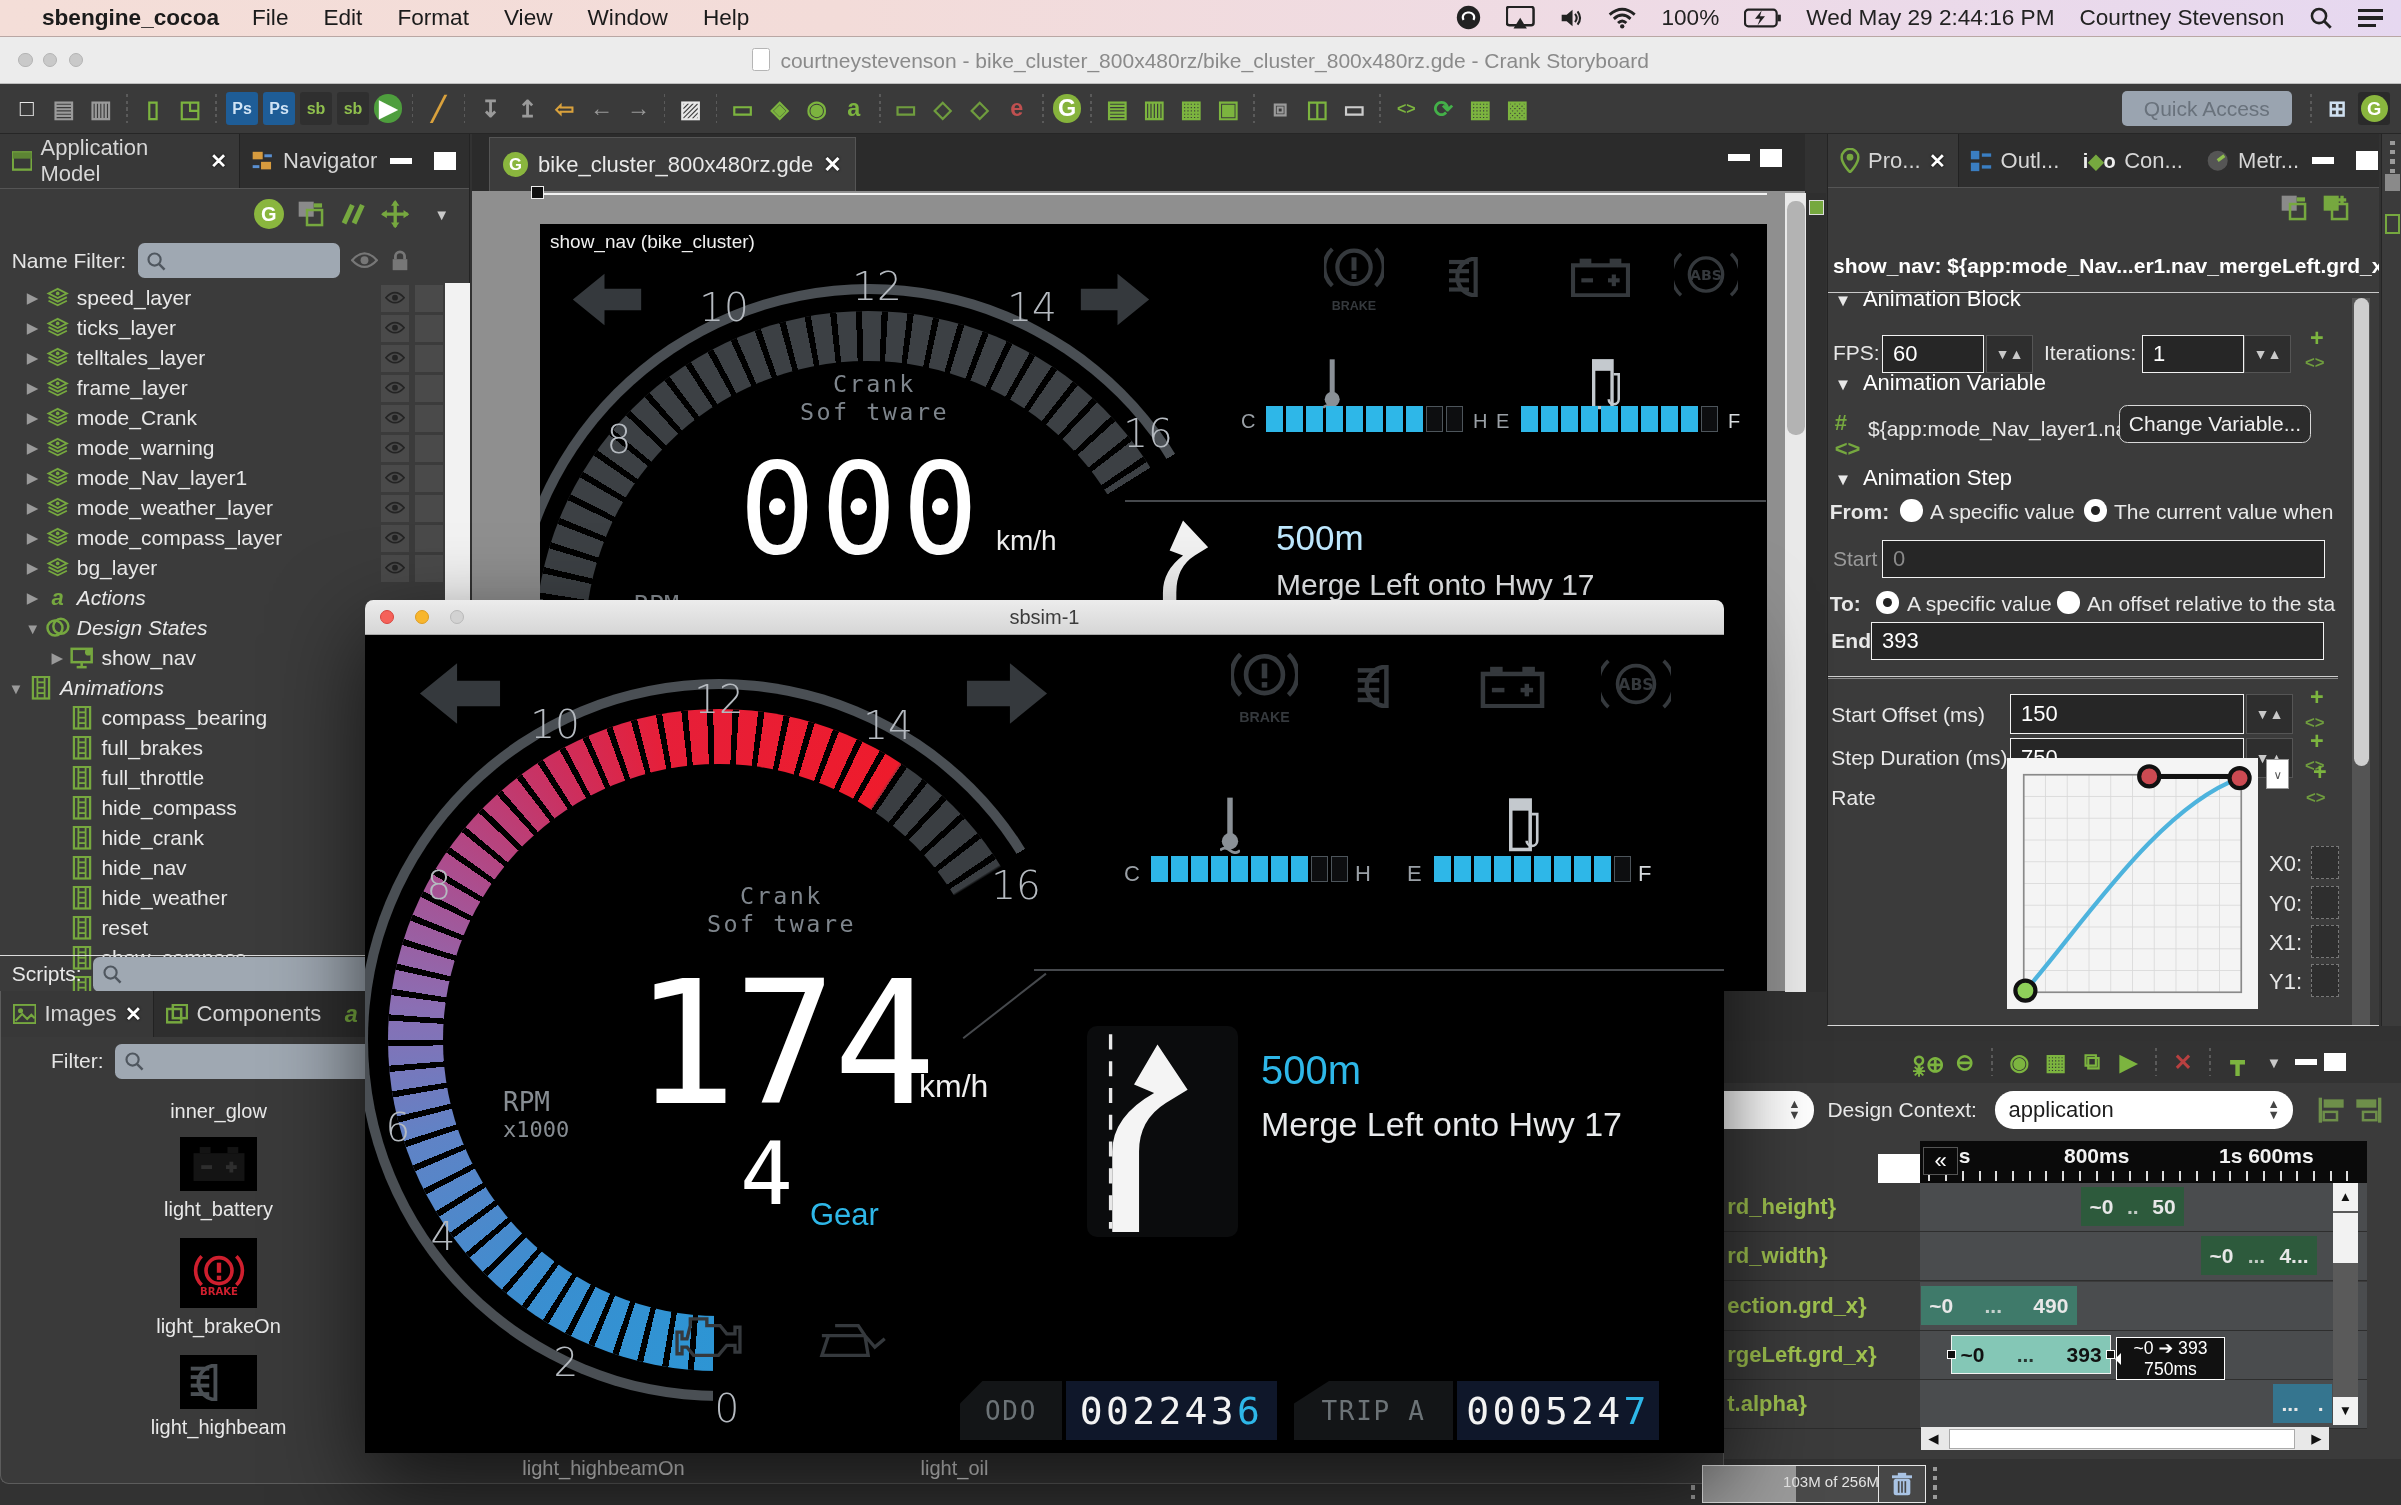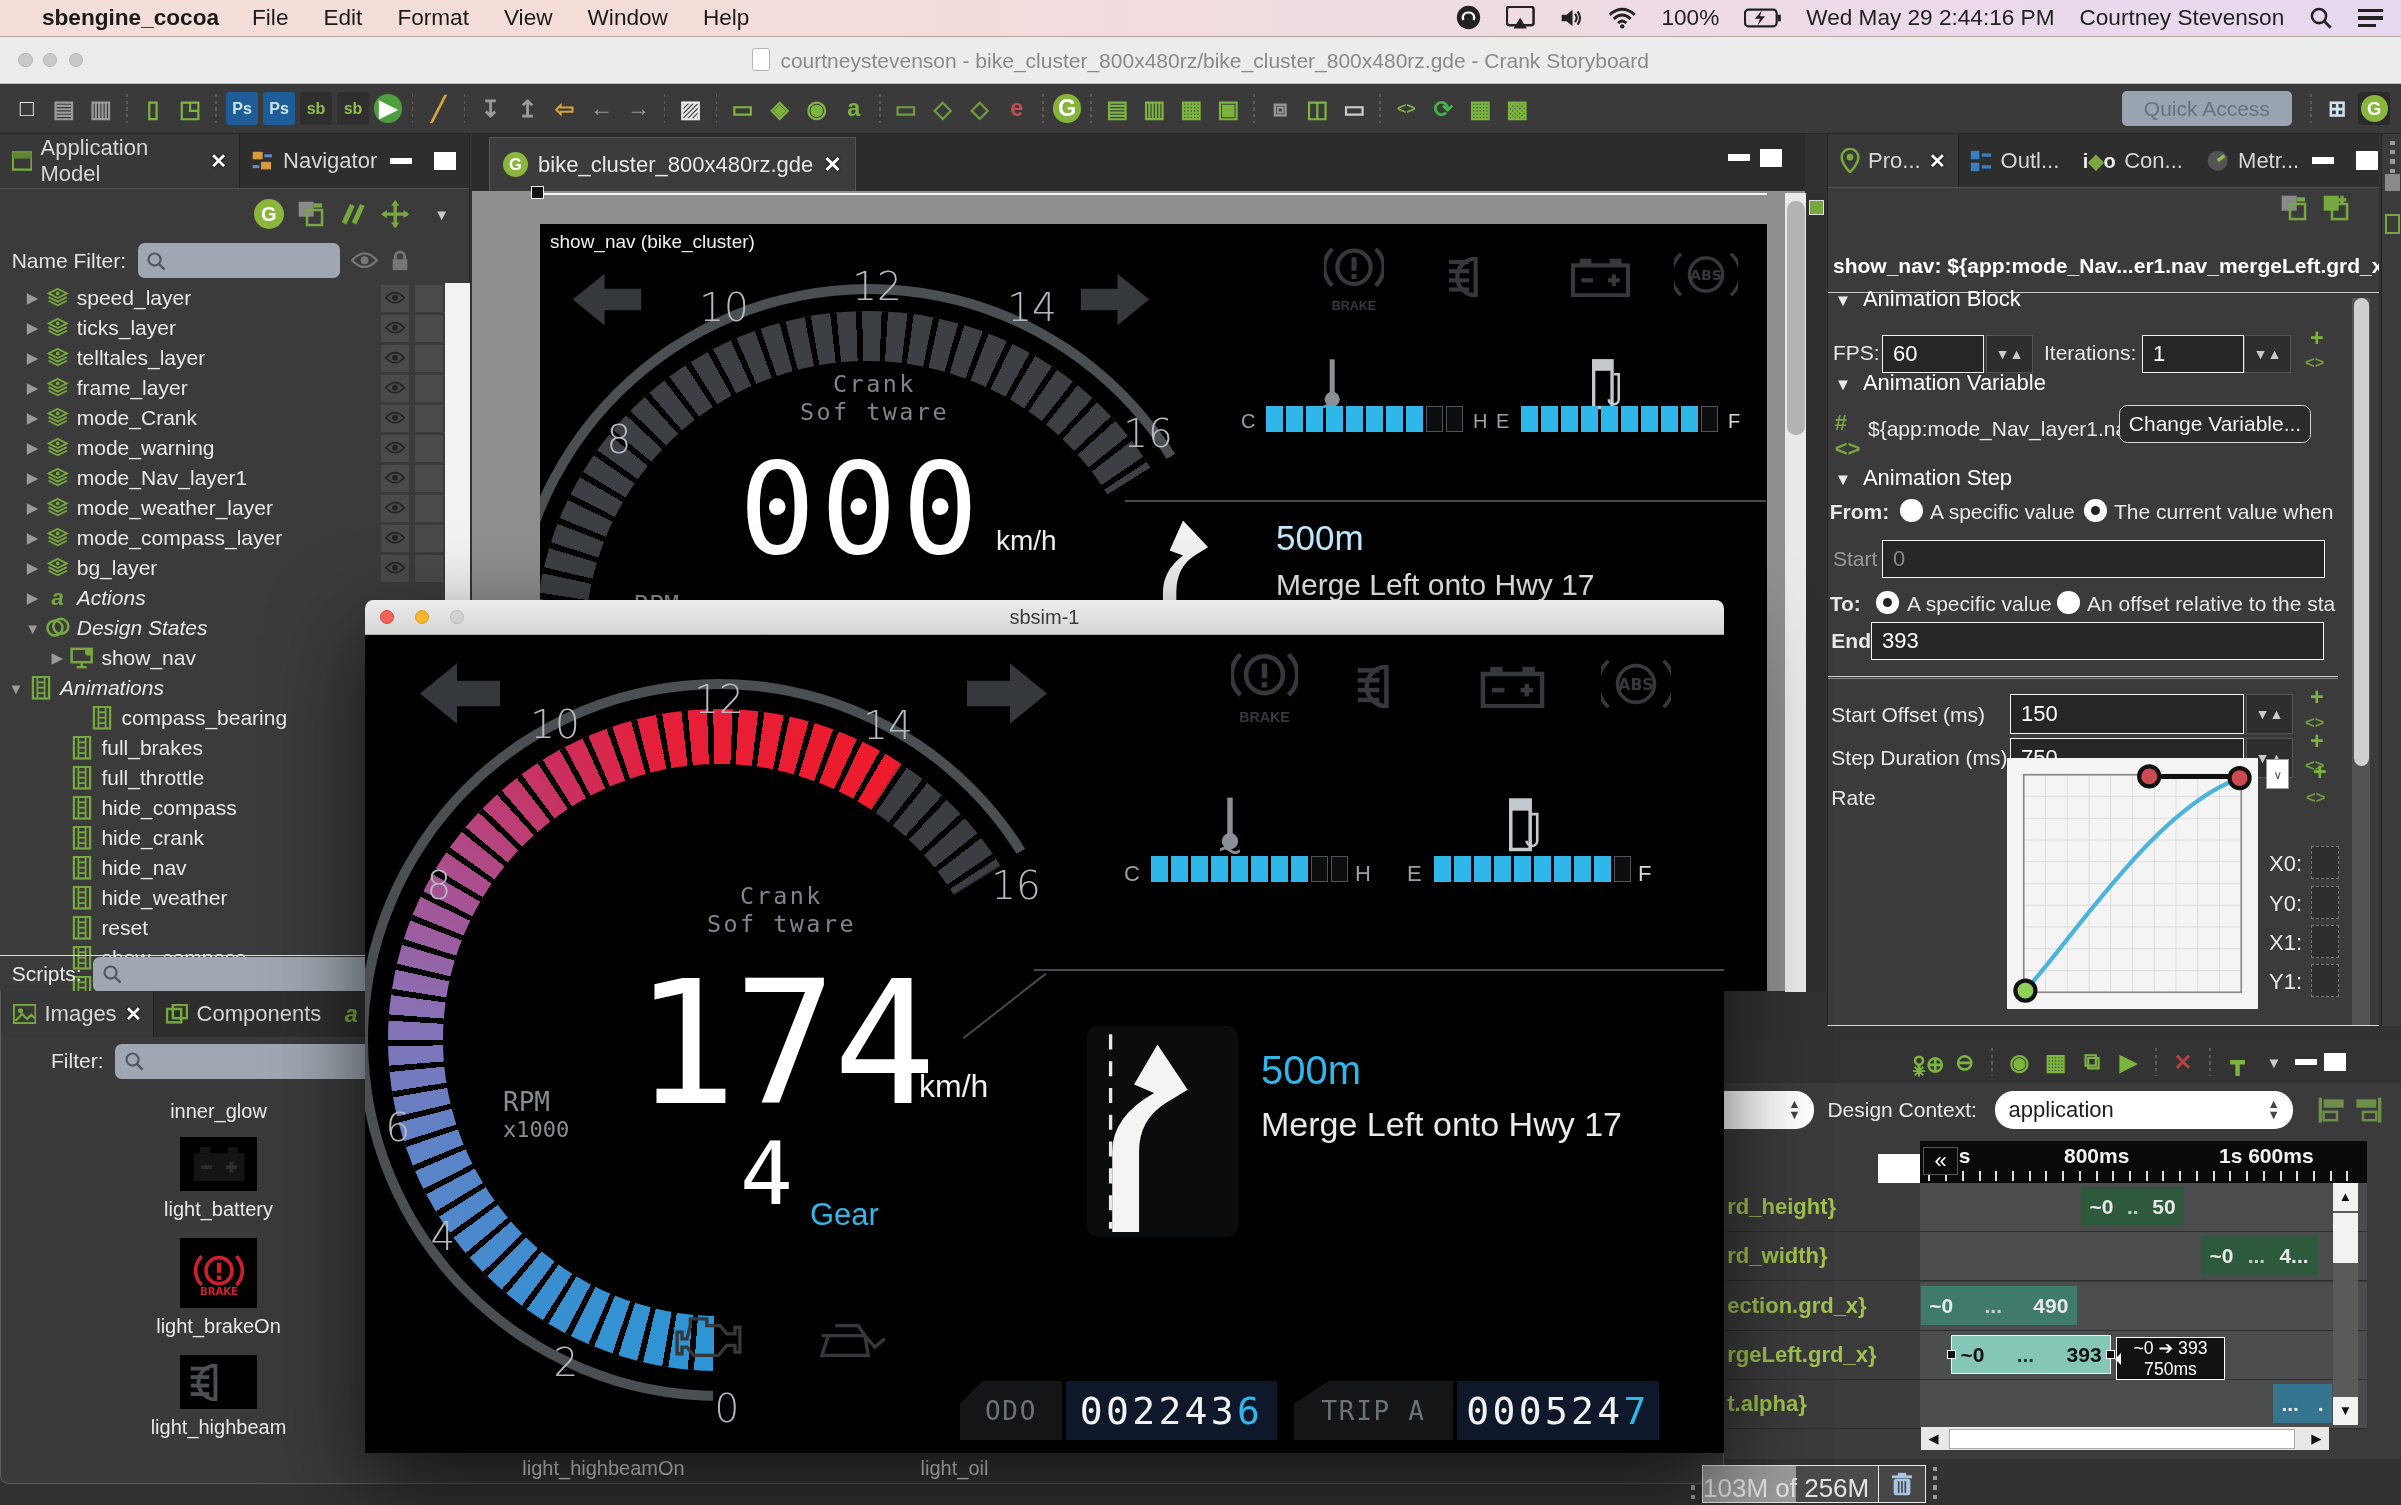--- a/index.html
+++ b/index.html
@@ -129,21 +129,21 @@
   .tlrow { position:absolute; left:0; width:642px; height:49px; }
   .tlrow .lblc { position:absolute; left:0; top:0; width:196px; height:100%; background:#3b3b3b; border-bottom:1.7px solid #2c2c2c;
       color:#9fc24f; font-size:22px; font-weight:bold; display:flex; align-items:center; padding-left:3.3px; overflow:hidden; white-space:nowrap;}
   .tlrow .trackc { position:absolute; left:196px; top:0; width:447px; height:100%; background:#4a4c4e; border-bottom:1.7px solid #2e2e2e;}
   .tlbar { position:absolute; top:4.2px; height:39px; display:flex; align-items:center; justify-content:space-between; padding:0 8.4px; font-size:21px; font-weight:bold;}
   #tooltip { position:absolute; left:392px; top:296px; width:109px; height:43px; background:#111; border:1.7px solid #fff; color:#fff;
       font-size:17.6px; text-align:center; line-height:21px; z-index:5;}
   #tooltip::before { content:""; position:absolute; left:-8.4px; top:15px; border:6.7px solid transparent; border-right-color:#fff; }
   #memwidget { position:absolute; left:1702px; top:1465px; width:224px; height:38px; border:1.7px solid #e8e8e8; display:flex; z-index:6; }
   #memfill { position:absolute; left:0; top:0; height:100%; width:42%; background:#9b9b9b; }
-  #memtxt { position:absolute; width:176px; text-align:left; top:6.7px; color:#e4e4e4; font-size:26px; }
+  #memtxt { position:absolute; width:176px; text-align:right; top:6.7px; color:#e4e4e4; font-size:15px; }
   #memtrash { position:absolute; right:0; top:0; width:47px; height:100%; background:#474747; border-left:1.7px solid #e8e8e8; display:flex; align-items:center; justify-content:center;}
   #membg { position:absolute; left:0; top:0; width:176px; height:100%; background:#4a4a4a; z-index:-1;}
   .grip { position:absolute; width:4.2px; height:33px; background:repeating-linear-gradient(#9a9a9a 0 4.2px, transparent 4.2px 9.2px); }
 </style>
 </head>
 <body>
 
 <div id="menubar">
   <span class="apple"></span>
   <span class="appname">sbengine_cocoa</span>
@@ -568,21 +568,21 @@
             <g stroke="#76a83f" stroke-width="2">
               <line x1="8" y1="7" x2="16" y2="7"></line>
               <line x1="8" y1="13" x2="16" y2="13"></line>
               <line x1="8" y1="19" x2="16" y2="19"></line>
             </g>
           </svg>
         </span>
     <span class="lbl it">Animations</span>
 
   </div>
-      <div class="trow" style="padding-left:68px;">
+      <div class="trow" style="padding-left:48px;">
     <span class="exp"></span>
         <span class="ticn">
           <svg width="22" height="23.4" viewBox="0 0 24 26">
             <rect x="3" y="1" width="18" height="24" fill="none" stroke="#76a83f" stroke-width="2.5"></rect>
             <line x1="8" y1="1" x2="8" y2="25" stroke="#76a83f" stroke-width="2"></line>
             <line x1="16" y1="1" x2="16" y2="25" stroke="#76a83f" stroke-width="2"></line>
             <g stroke="#76a83f" stroke-width="2">
               <line x1="8" y1="7" x2="16" y2="7"></line>
               <line x1="8" y1="13" x2="16" y2="13"></line>
               <line x1="8" y1="19" x2="16" y2="19"></line>

